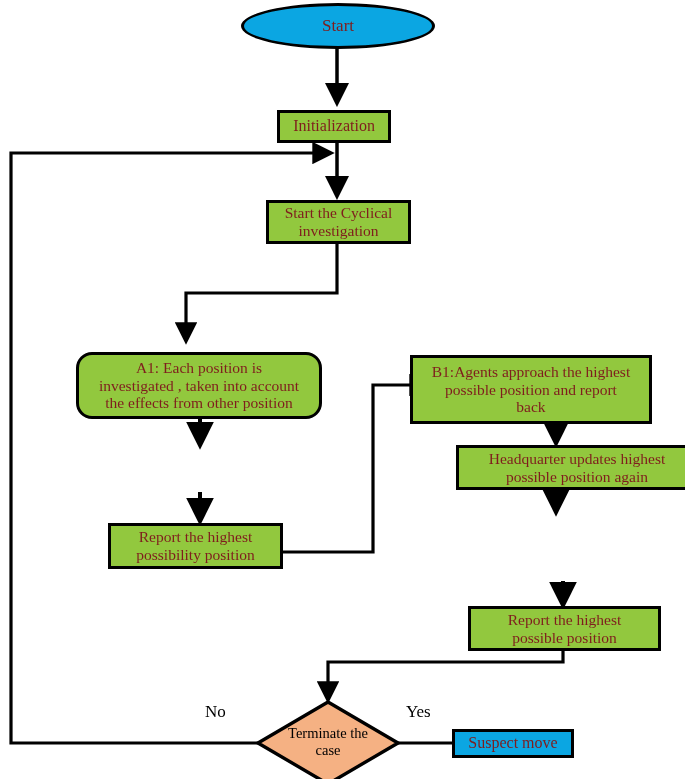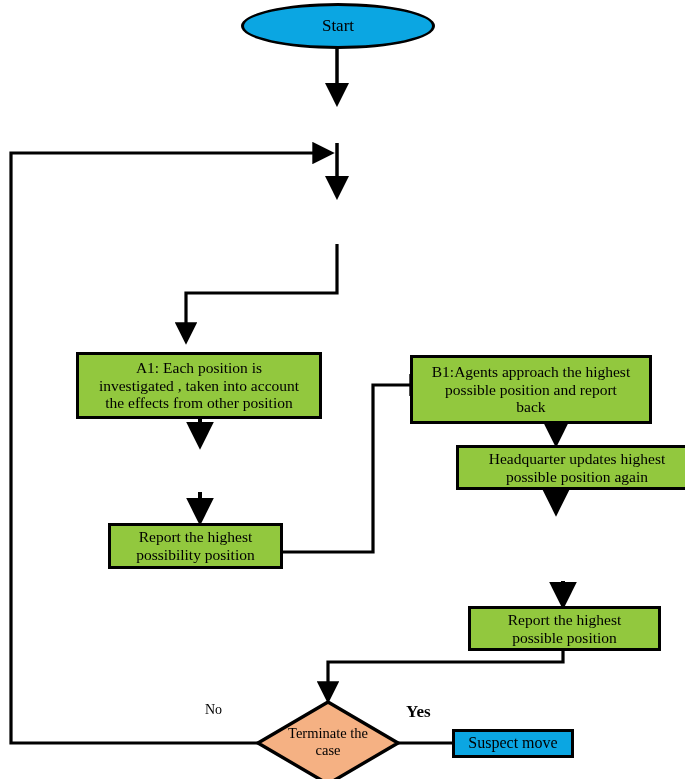--- a/index.html
+++ b/index.html
@@ -26,21 +26,21 @@
     height: 779px;
     pointer-events: none;
   }
   .node {
     position: absolute;
     box-sizing: border-box;
     display: flex;
     align-items: center;
     justify-content: center;
     text-align: center;
-    color: #000000;
+    color: #7f1d1d;
     line-height: 1.16;
     z-index: 3;
   }
   .node.rect {
     border: 3px solid #000000;
     background: #92C83E;
   }
   .node.terminator {
     border: 3px solid #000000;
     background: #0BA6E2;
@@ -109,23 +109,30 @@
 
     <path d="M 563 650 L 563 662 L 328 662 L 328 700" stroke="#000000" stroke-width="3.2" fill="none" marker-end="url(#arrow)"></path>
 
     <path d="M 398 743 L 452 743" stroke="#000000" stroke-width="3.2" fill="none"></path>
   </svg>
 
   <div class="node terminator" style="left:241px; top:3px; width:194px; height:46px; font-size:17px;">
     <span class="txt">Start</span>
   </div>
 
+  <div class="node rect" style="left:277px; top:110px; width:114px; height:33px; font-size:16px;">
+    <span class="txt">Initialization</span>
+  </div>
 
+  <div class="node rect" style="left:266px; top:200px; width:145px; height:44px; font-size:15.5px;">
+    <span class="txt">Start the Cyclical
+investigation</span>
+  </div>
 
-  <div class="node rect" style="left:76px; top:352px; width:246px; height:67px; font-size:15.5px;">
+  <div class="node rect" style="left:76px; top:352px; width:246px; height:67px; font-size:15.5px;border-radius:16px;">
     <span class="txt">A1: Each position is
 investigated , taken into account
 the effects from other position</span>
   </div>
 
 
   <div class="node rect" style="left:108px; top:523px; width:175px; height:46px; font-size:15.5px;">
     <span class="txt">Report the highest
 possibility position</span>
   </div>
@@ -152,16 +159,16 @@
       <polygon points="73,3 143,44 73,85 3,44" fill="#F5B183" stroke="#000000" stroke-width="3.4"></polygon>
     </svg>
     <div class="diamond-label" style="top:26px; font-size:14.5px;">Terminate the
 case</div>
   </div>
 
   <div class="node result" style="left:452px; top:729px; width:122px; height:29px; font-size:16px;">
     <span class="txt">Suspect move</span>
   </div>
 
-  <div class="edge-label" style="left:205px; top:702px; font-size:14px;">No</div>
-  <div class="edge-label" style="left:406px; top:702px; font-size:17px;font-weight:bold;">Yes</div>
+  <div class="edge-label" style="left:205px; top:702px; font-size:17px;">No</div>
+  <div class="edge-label" style="left:406px; top:702px; font-size:17px;">Yes</div>
 
 </div>
 
 </body></html>

